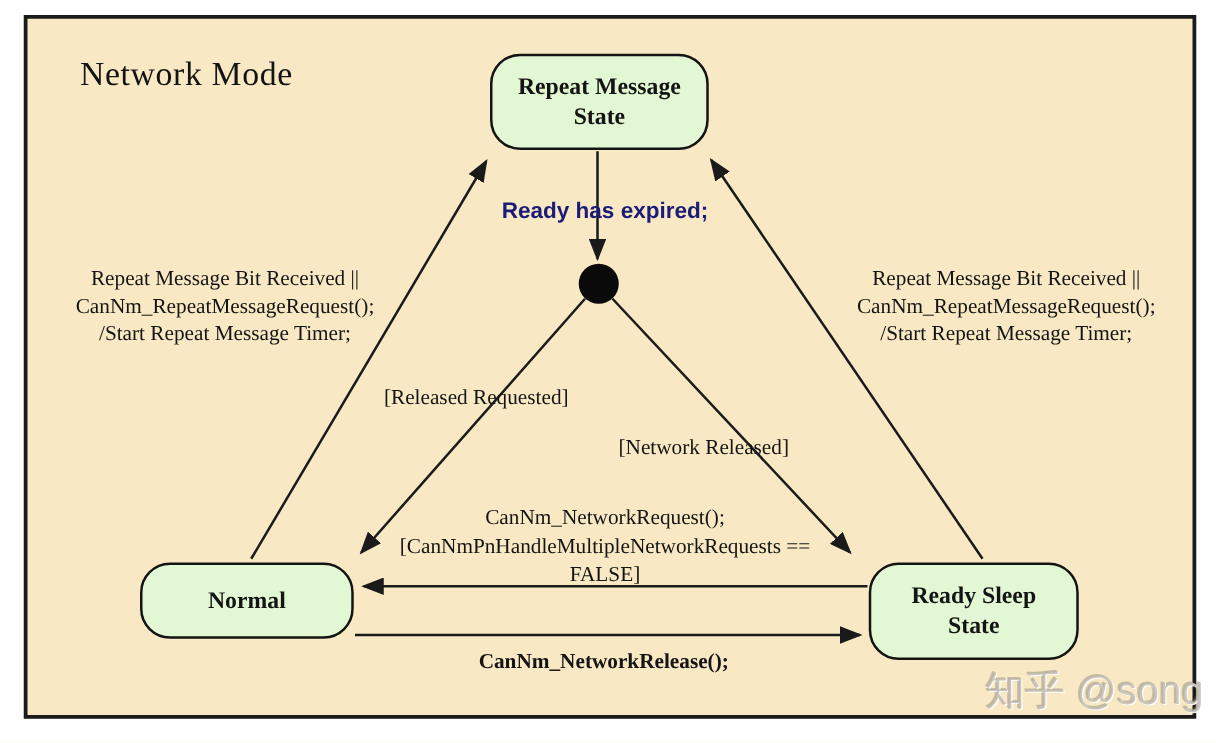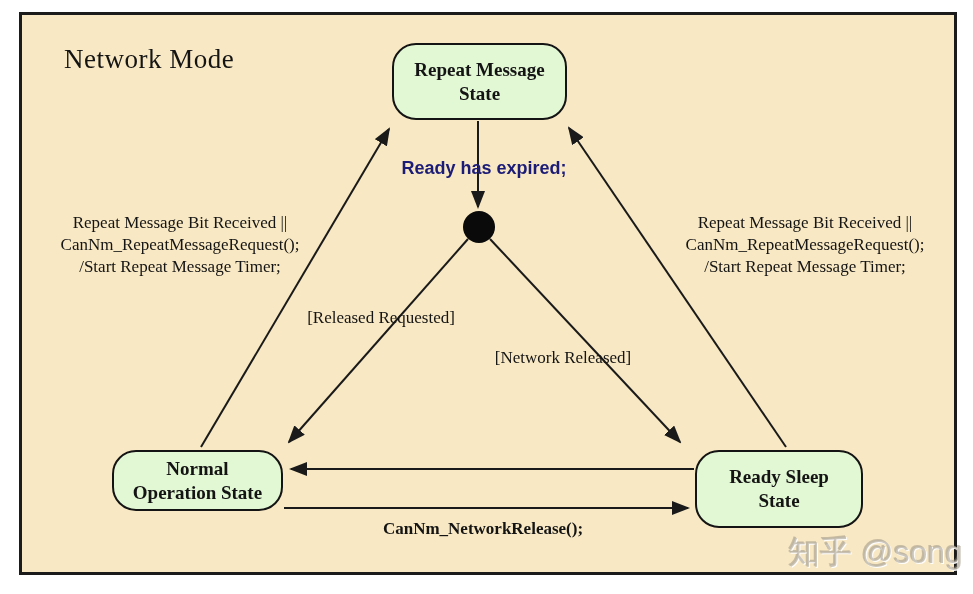--- a/index.html
+++ b/index.html
@@ -73,21 +73,20 @@
     <circle cx="479" cy="227" r="16" fill="#0a0a0a"></circle>
   </svg>
 
   <div class="state-box state-repeat">
     <span>Repeat Message</span>
     <span>State</span>
   </div>
 
   <div class="state-box state-normal">
     <span>Normal</span>
-    <span>Operation State</span>
   </div>
 
   <div class="state-box state-ready">
     <span>Ready Sleep</span>
     <span>State</span>
   </div>
 
   <div class="lbl lbl-timer">Ready has expired;</div>
 
   <div class="lbl lbl-repeat-left">
@@ -99,18 +98,23 @@
   <div class="lbl lbl-repeat-right">
     <div><span>Repeat Message Bit </span><b>Received</b><span> ||</span></div>
     <div><b>CanNm_RepeatMessageRequest()</b><span>;</span></div>
     <div><span>/Start Repeat Message Timer;</span></div>
   </div>
 
   <div class="lbl lbl-guard-requested">[Released Requested]</div>
 
   <div class="lbl lbl-guard-released">[Network Released]</div>
 
+  <div class="lbl lbl-net-request">
+    <div>CanNm_NetworkRequest();</div>
+    <div>[CanNmPnHandleMultipleNetworkRequests ==</div>
+    <div>FALSE]</div>
+  </div>
 
   <div class="lbl lbl-net-release">CanNm_NetworkRelease();</div>
 
   <div class="watermark">知乎 @song</div>
 
 </div>
 
 </body></html>

